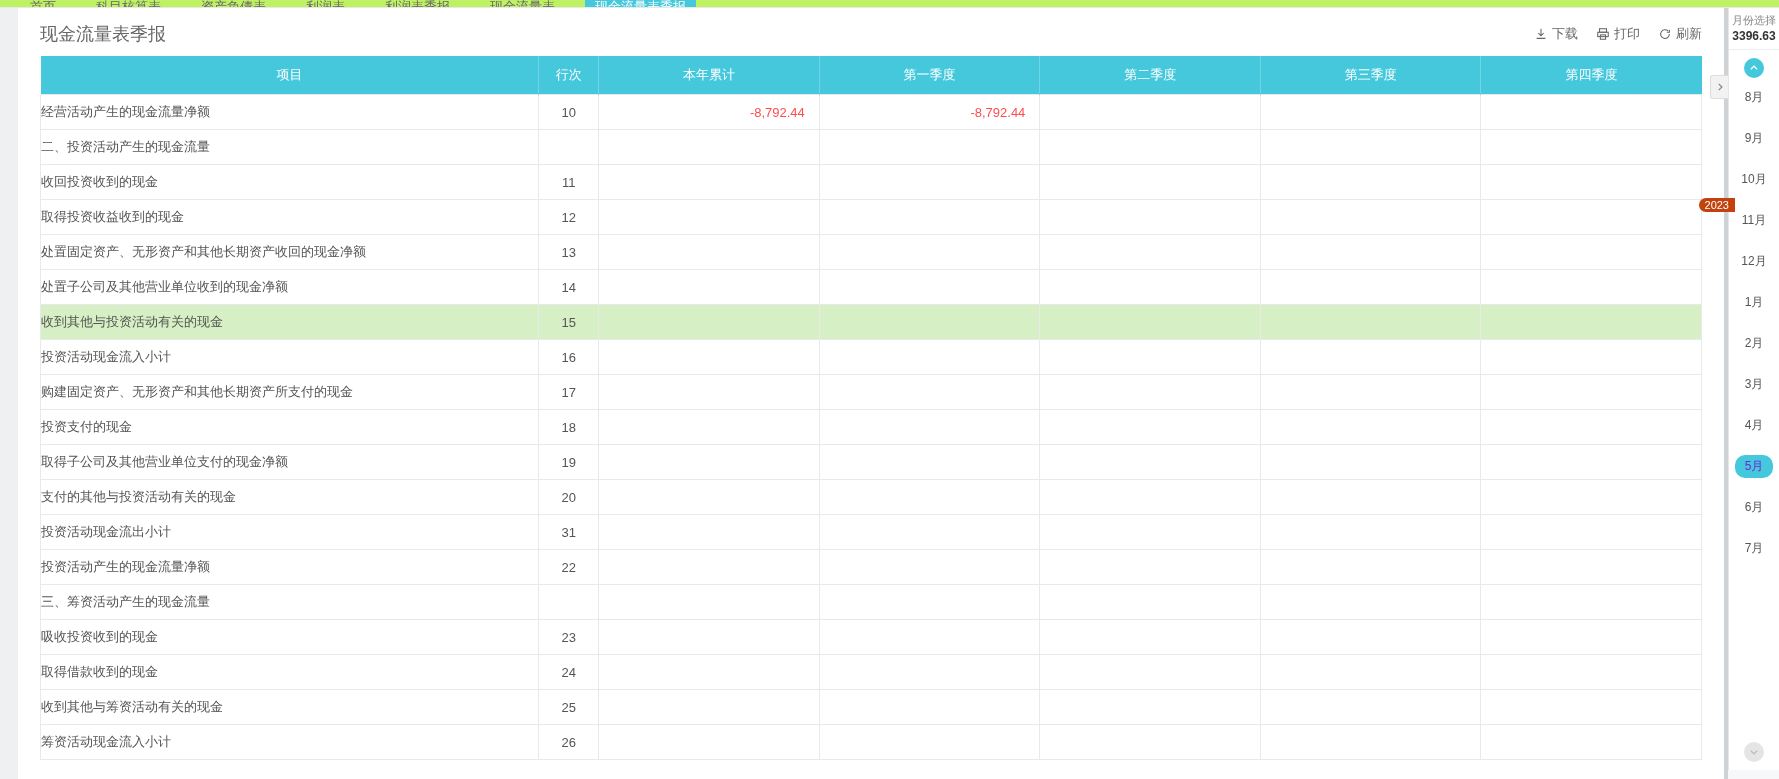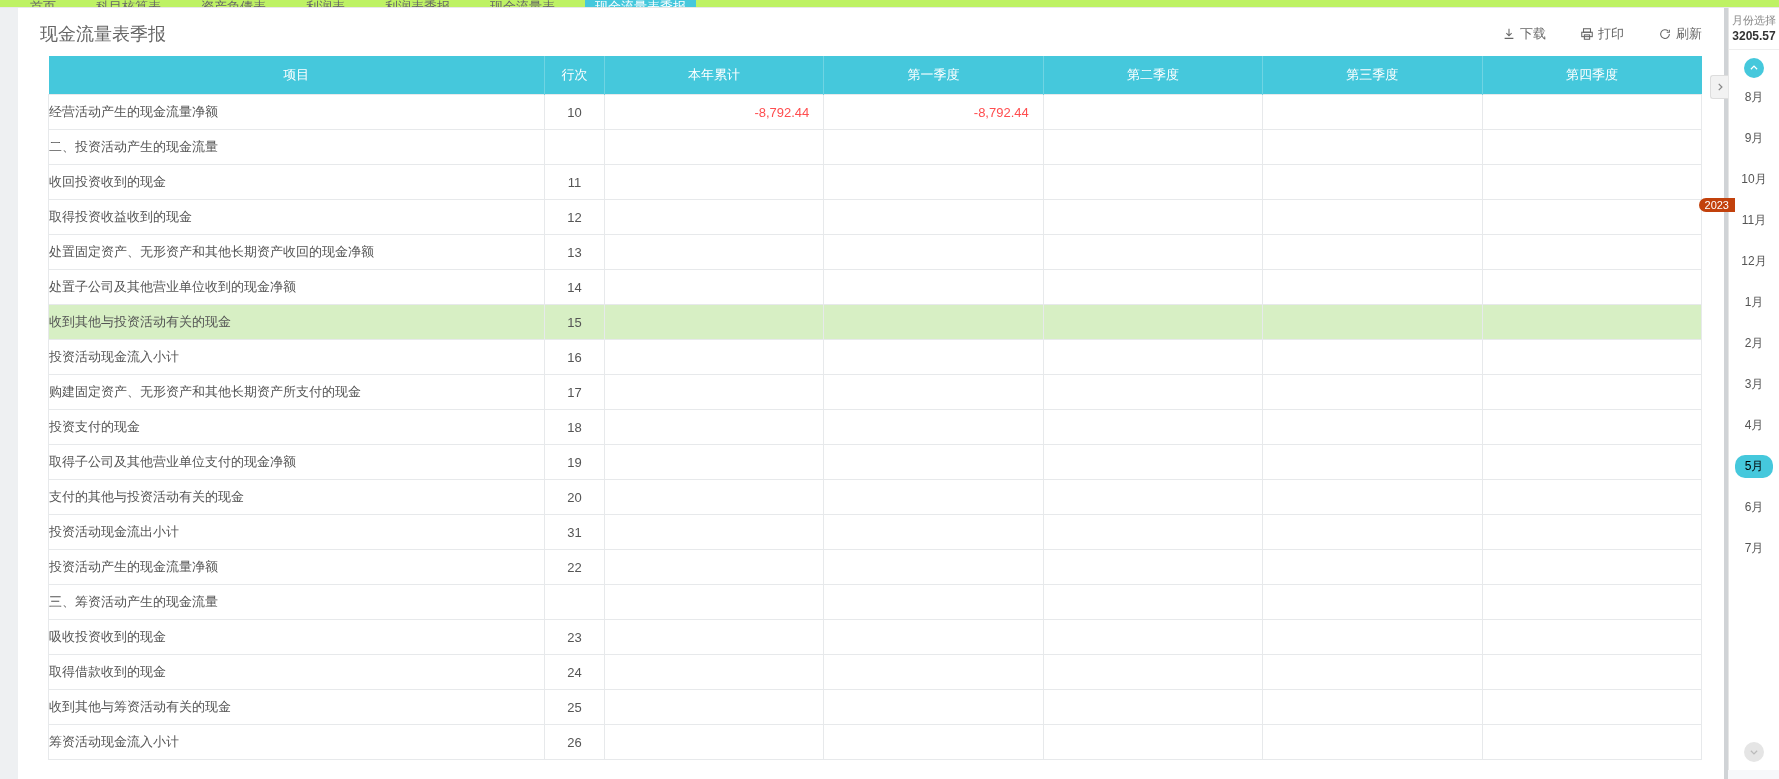--- a/index.html
+++ b/index.html
@@ -13,26 +13,26 @@
 
 
 .page{position:absolute;top:8px;bottom:0;left:0;right:51px;display:flex;flex-direction:column}
 .left-gutter{width:18px;background:#eef0f2;flex:none}
 .page-body{flex:1;display:flex;min-height:0}
 .content{flex:1;display:flex;flex-direction:column;background:#fff;min-width:0;border-right:4px solid #d0d3d6}
 
 
 .header{display:flex;align-items:center;justify-content:space-between;padding:14px 22px 10px 22px}
 .header .title{font-size:18px;color:#666}
-.header .actions{display:flex;gap:34px;align-items:flex-start}
+.header .actions{display:flex;gap:18px;align-items:flex-start}
 .header .action{display:flex;align-items:center;gap:4px;color:#666;cursor:pointer;font-size:13px}
 .header .action .ic{width:14px;height:14px;display:inline-block}
 
 
-.tablewrap{flex:1;overflow:auto;margin:0 22px 0 30px;position:relative}
+.tablewrap{flex:1;overflow:auto;margin:0 22px 0 22px;position:relative}
 .tablewrap::-webkit-scrollbar{width:10px}
 .tablewrap::-webkit-scrollbar-thumb{background:#bfc3c7;border-radius:5px}
 table{border-collapse:collapse;width:100%;table-layout:fixed}
 thead th{position:sticky;top:0;background:#45c8dc;color:#fff;font-weight:400;font-size:13px;padding:10px 8px;text-align:center;border-right:1px solid #6fd4e3}
 thead th:last-child{border-right:none}
 thead th.col-item{width:30%}
 thead th.col-row{width:60px}
 thead th.col-val{width:auto}
 tbody td{border:1px solid #e7e9eb;padding:8px 10px;height:32px;font-size:13px;color:#555;background:#fff}
 tbody td.col-item{text-align:left;padding-left:0}
@@ -45,21 +45,21 @@
 .collapse-handle{position:absolute;top:75px;right:51px;width:18px;height:24px;background:#f2f2f2;border:1px solid #ddd;border-right:none;border-radius:3px 0 0 3px;display:flex;align-items:center;justify-content:center;color:#999;cursor:pointer;z-index:5}
 
 
 .right-panel{position:absolute;top:8px;right:0;bottom:9px;width:51px;background:#fff;border-left:1px solid #e6e6e6;display:flex;flex-direction:column;align-items:center;font-size:12px;color:#666}
 .right-panel .hdr{padding:6px 2px 2px;text-align:center;line-height:1.2;font-size:11px;color:#888}
 .right-panel .cur{font-weight:600;color:#333;font-size:12px;padding-bottom:6px;border-bottom:1px solid #eee;width:100%;text-align:center}
 .right-panel .arrow{width:20px;height:20px;border-radius:50%;background:#45c8dc;color:#fff;display:flex;align-items:center;justify-content:center;margin:8px 0;cursor:pointer;font-size:11px}
 .right-panel .arrow.disabled{background:#e5e5e5;color:#bbb;cursor:default}
 .right-panel .months{flex:1;display:flex;flex-direction:column;align-items:center;gap:18px;overflow:visible;position:relative}
 .right-panel .month{width:38px;text-align:center;padding:3px 0;border-radius:10px;cursor:pointer;color:#555;font-size:12px}
-.right-panel .month.active{background:#45c8dc;color:#000000}
+.right-panel .month.active{background:#45c8dc;color:#6d28d9}
 .right-panel .yeartag{position:absolute;right:38px;background:#c2410c;color:#fff;font-size:11px;padding:1px 6px;border-radius:9px 0 0 9px;white-space:nowrap}
 
 svg{display:block}
 </style>
 </head>
 <body>
 
 <div class="tabbar">
   <div class="tabs" id="tabs">
       <div class="tab">首页</div>
@@ -305,21 +305,21 @@
 <div class="collapse-handle">
   <span>
     <svg viewBox="0 0 16 16" width="10" height="10" fill="none" stroke="#888" stroke-width="2">
         <path d="M6 3l5 5-5 5"></path>
       </svg>
   </span>
 </div>
 
 <div class="right-panel">
   <div class="hdr">月份选择</div>
-  <div class="cur">3205.57</div>
+  <div class="cur">3396.63</div>
   <div class="arrow">
     <span>
       <svg viewBox="0 0 16 16" width="10" height="10" fill="none" stroke="#fff" stroke-width="2">
           <path d="M3 10l5-5 5 5"></path>
         </svg>
     </span>
   </div>
   <div class="months" id="months">
       <div class="month">8月</div>
       <div class="month">9月</div>

